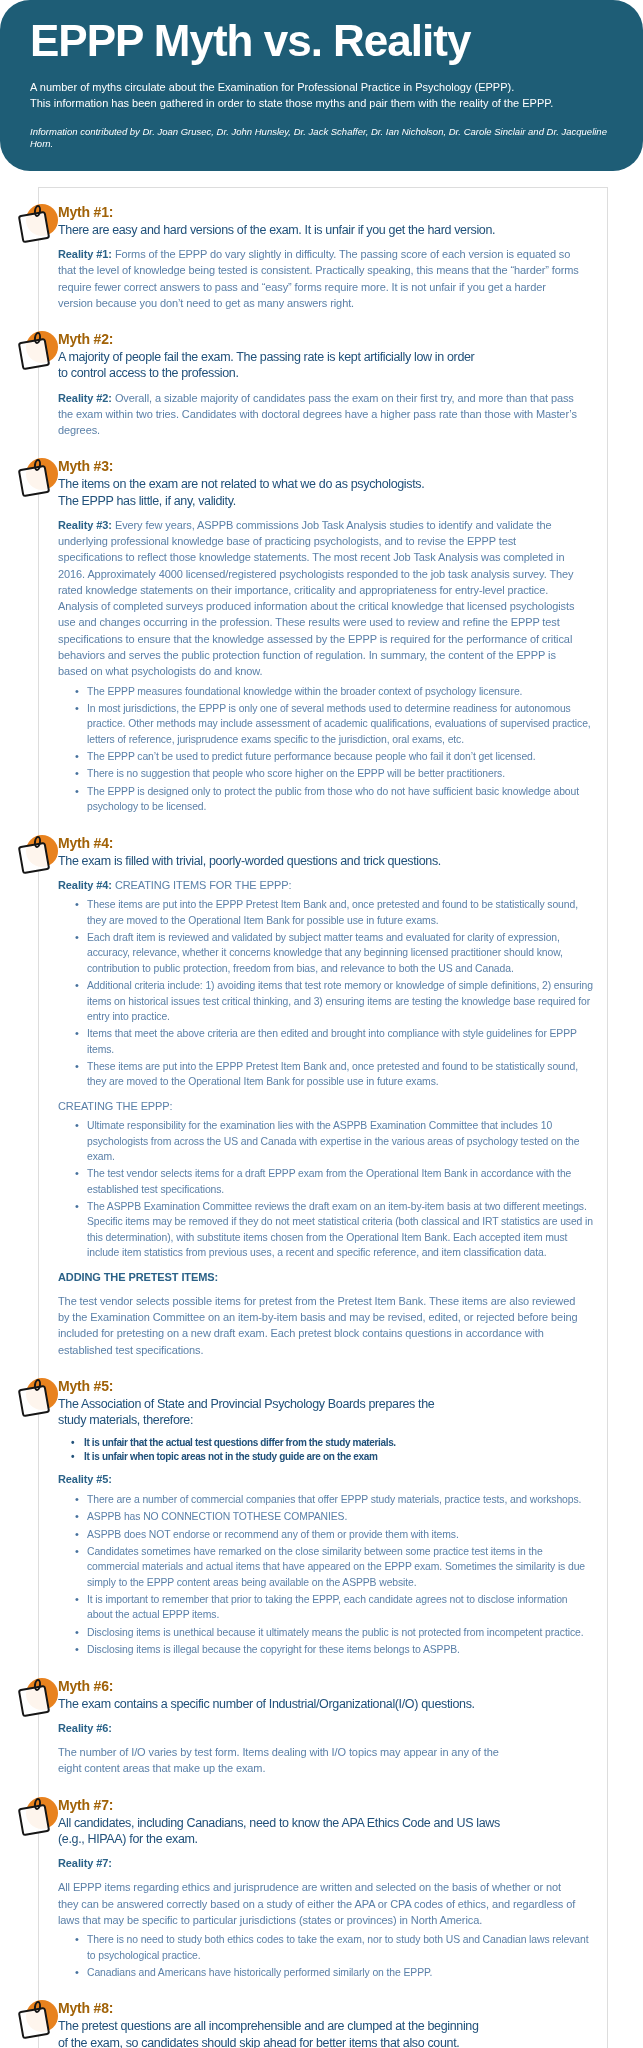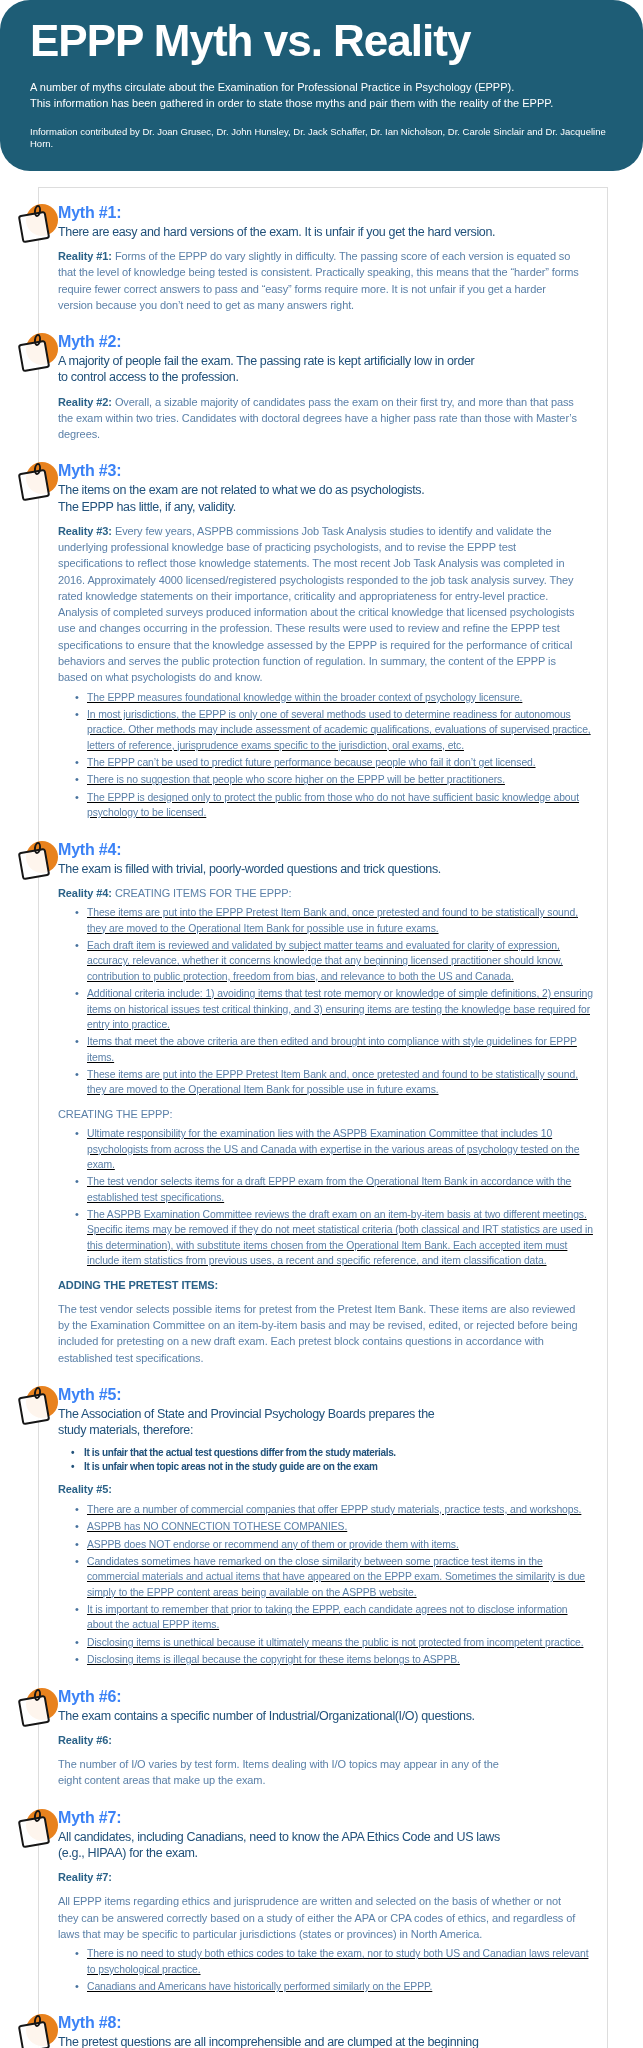--- a/index.html
+++ b/index.html
@@ -32,20 +32,21 @@
     line-height: 1.05;
   }
   .header .sub {
     font-size: 11px;
     line-height: 1.45;
     white-space: pre-line;
   }
   .header .contrib {
     margin-top: 14px;
     font-size: 9.5px;
+    font-style: italic;
     line-height: 1.3;
   }
 
   
   .card-wrap { flex: 1; padding: 16px 35px 6px 38px; }
   .card {
     border: 1px solid #ddd;
     background: #ffffff;
     padding: 16px 14px 18px 19px;
     min-height: 100%;
@@ -68,23 +69,23 @@
   }
   .note-icon .pin {
     position: absolute; left: 15px; top: 1px; width: 7px; height: 12px;
     border: 2.5px solid #161616; border-radius: 50%;
     transform: rotate(8deg);
     background: transparent;
   }
 
   .myth-heading {
     margin: 0;
-    font-size: 16px;
+    font-size: 14px;
     font-weight: bold;
-    color: #3b82f6;
+    color: #a16207;
     letter-spacing: -0.2px;
   }
   .myth-statement {
     margin: 2px 0 8px 0;
     font-size: 12.5px;
     font-weight: normal;
     color: #21517a;
     letter-spacing: -0.35px;
     line-height: 1.3;
     white-space: pre-line;
@@ -114,21 +115,20 @@
     color: #5b80a8;
     letter-spacing: -0.1px;
     white-space: pre-line;
   }
   .para strong { color: #2b6288; font-weight: bold; }
 
   ul.bullets {
     margin: 3px 0 8px 0;
     padding: 0 0 0 29px;
     list-style: none;
-    text-decoration: underline;
   }
   ul.bullets li {
     position: relative;
     font-size: 10.4px;
     line-height: 1.48;
     color: #5b80a8;
     letter-spacing: -0.1px;
     margin-bottom: 2px;
   }
   ul.bullets li::before {

